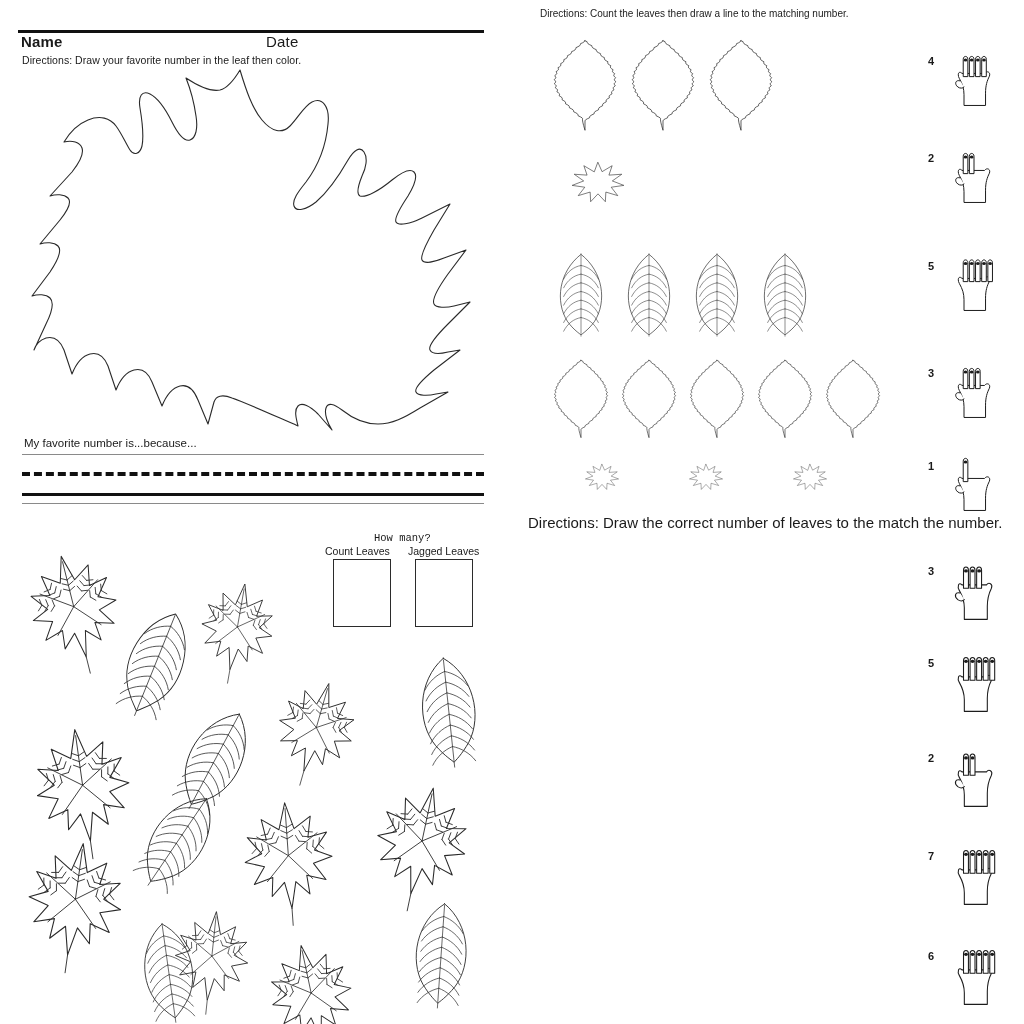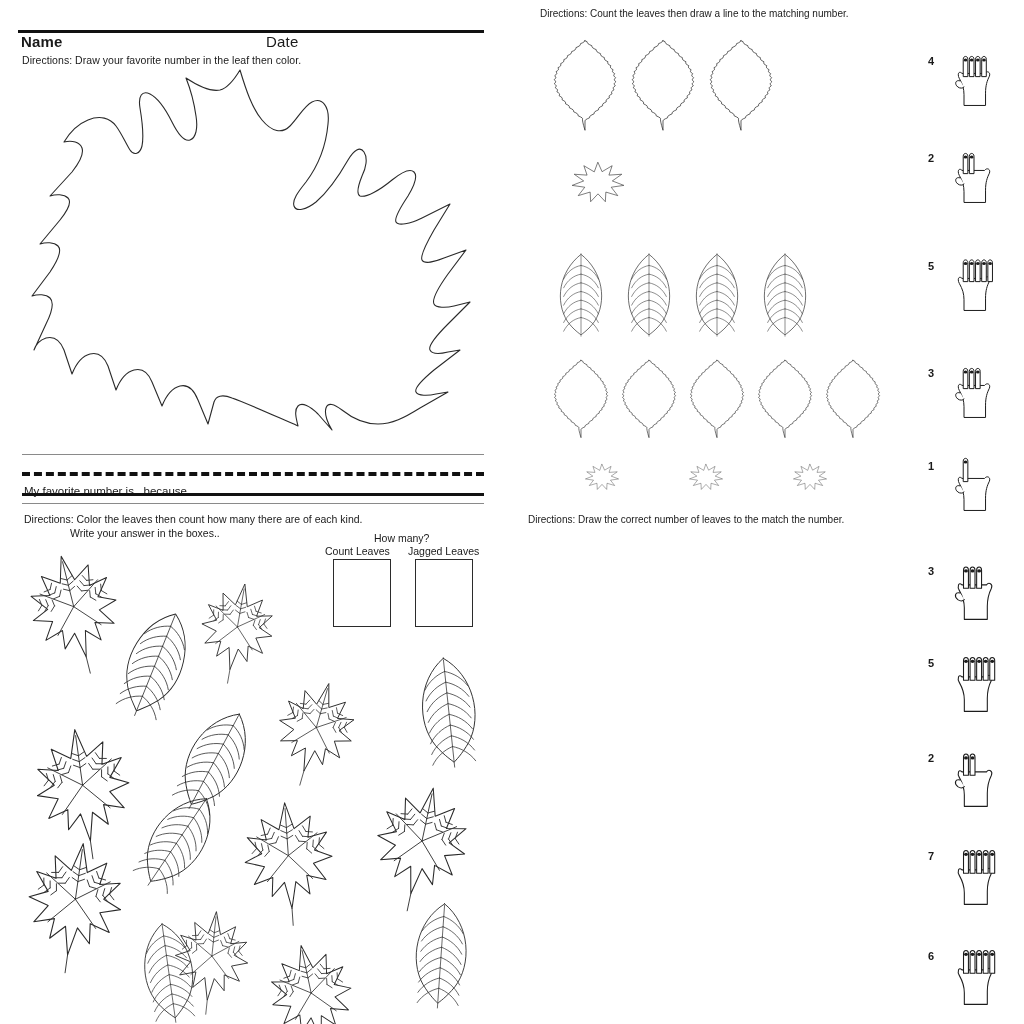--- a/index.html
+++ b/index.html
@@ -20,44 +20,44 @@
   
   .hdr-rule{position:absolute;left:18px;top:30px;width:466px;height:3px;background:#111;}
   .hdr-name{position:absolute;left:21px;top:33px;font-size:15px;font-weight:bold;letter-spacing:.2px;}
   .hdr-date{position:absolute;left:266px;top:33px;font-size:15px;font-weight:normal;letter-spacing:.2px;}
   .dir1{position:absolute;left:22px;top:54px;font-size:10.5px;letter-spacing:.05px;}
 
   
   .bigleaf{position:absolute;left:30px;top:62px;width:450px;height:372px;}
 
   
-  .fav-text{position:absolute;left:24px;top:437px;font-size:11.5px;margin-top:48px;}
+  .fav-text{position:absolute;left:24px;top:437px;font-size:11.5px;}
   .rule-thin{position:absolute;background:#8a8a8a;height:1px;}
   .rule-thick{position:absolute;background:#111;height:3px;}
   .rule-dash{position:absolute;height:0;border-top:4px dashed #111;}
 
   
   .dir2{position:absolute;left:24px;top:513px;font-size:10.5px;line-height:13.5px;}
   .dir2 .ln2{display:block;margin-left:46px;}
 
   
-  .howmany{position:absolute;left:374px;top:532px;font-size:10.5px;}
+  .howmany{position:absolute;left:374px;top:532px;font-size:10.5px;font-family:Liberation Mono, monospace;}
   .lbl-smooth{position:absolute;left:325px;top:545px;font-size:10.5px;}
   .lbl-jagged{position:absolute;left:408px;top:545px;font-size:10.5px;}
   .ansbox{position:absolute;border:1.6px solid #2b2b2b;background:#fff;}
   .ansbox.smooth{left:333px;top:559px;width:56px;height:66px;}
   .ansbox.jagged{left:415px;top:559px;width:56px;height:66px;}
 
   
   .scatter{position:absolute;left:0;top:545px;width:512px;height:479px;}
   .scatter .sleaf{position:absolute;}
 
   
   .rdir1{position:absolute;left:540px;top:8px;font-size:10px;}
-  .rdir2{position:absolute;left:528px;top:514px;font-size:10px;}
+  .rdir2{position:absolute;left:528px;top:514px;font-size:15px;}
 
   .countrow{position:absolute;}
   .numlbl{position:absolute;font-size:11px;font-weight:bold;}
   .hand{position:absolute;}
 
   .ink{fill:none;stroke:#2a2a2a;stroke-width:1.1;stroke-linejoin:round;stroke-linecap:round;}
   .ink-thin{fill:none;stroke:#333;stroke-width:0.9;stroke-linejoin:round;stroke-linecap:round;}
   .ink-hand{fill:#fff;stroke:#1c1c1c;stroke-width:1.3;stroke-linejoin:round;stroke-linecap:round;}
   .nail{fill:#1c1c1c;}
 </style>
@@ -101,24 +101,20 @@
         C166,76 168,66 166,54 C164,40 160,26 156,16 C168,24 180,30 190,28
         C198,26 204,18 210,8 Z"></path>
     </svg>
 
     <div class="fav-text">My favorite number is...because...</div>
     <div class="rule-thin" style="left:22px;top:454px;width:462px;"></div>
     <div class="rule-dash" style="left:22px;top:472px;width:462px;"></div>
     <div class="rule-thick" style="left:22px;top:493px;width:462px;"></div>
     <div class="rule-thin" style="left:22px;top:503px;width:462px;"></div>
 
-    <div class="dir2">
-      <span>Directions:  Color the leaves then count how many there are of each kind.</span>
-      <span class="ln2">Write your answer in the boxes..</span>
-    </div>
 
     <div class="howmany">How many?</div>
     <div class="lbl-smooth">Count Leaves</div>
     <div class="lbl-jagged">Jagged Leaves</div>
     <div class="ansbox smooth"></div>
     <div class="ansbox jagged"></div>
 
     <div class="scatter" id="scatter-field">
         <div class="sleaf" style="left: 28px; top: 4px; transform: rotate(-14deg);"><svg width="96" height="129.60000000000002" viewBox="0 0 100 140">
             <g>

